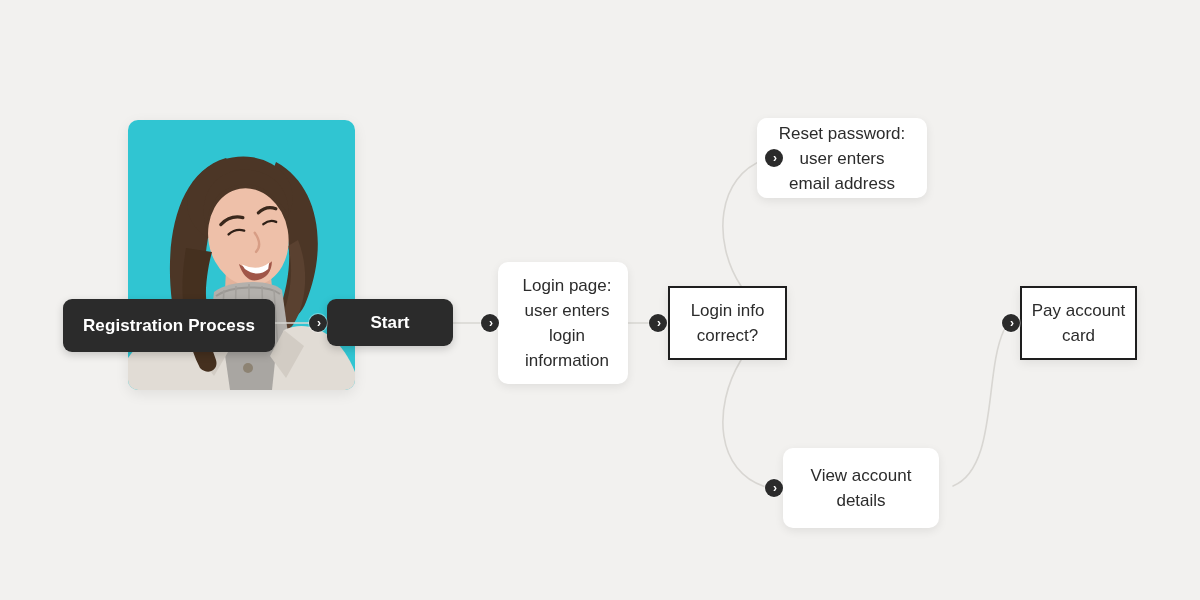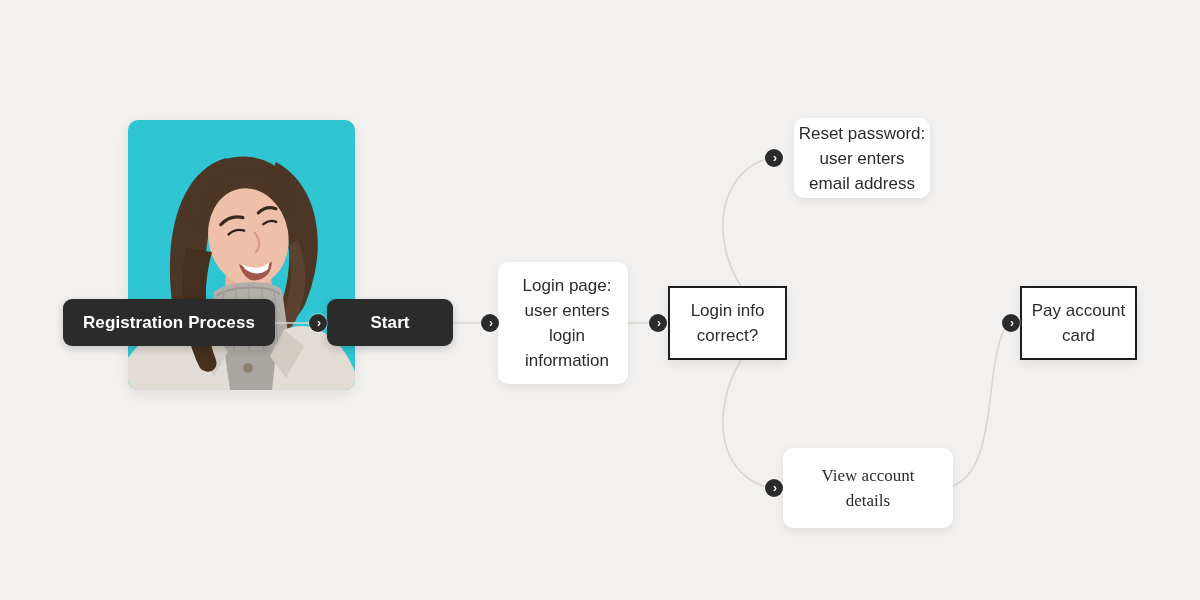--- a/index.html
+++ b/index.html
@@ -73,26 +73,26 @@
   }
   .node.light .node-label { color: #2c2c2c; }
   .node.outlined {
     background: #ffffff;
     border: 2.5px solid #1e1e1e;
     border-radius: 0;
     box-shadow: 0 3px 10px rgba(0,0,0,.08);
   }
   .node.outlined .node-label { color: #2c2c2c; }
 
-  .node-registration { left: 63px;  top: 299px; width: 212px; height: 47px; }
+  .node-registration { left: 63px;  top: 299px; width: 212px; height: 53px; }
   .node-start        { left: 327px; top: 299px; width: 126px; height: 47px; }
   .node-login-page   { left: 498px; top: 262px; width: 130px; height: 122px; padding-left: 8px; }
   .node-login-info   { left: 668px; top: 286px; width: 119px; height: 74px; }
-  .node-reset        { left: 794px; top: 118px; width: 136px; height: 80px; }
-  .node-view-account { left: 783px; top: 448px; width: 170px; height: 80px; font-family: Liberation Serif, serif; }
+  .node-reset        { left: 757px; top: 118px; width: 170px; height: 80px; }
+  .node-view-account { left: 783px; top: 448px; width: 156px; height: 80px; }
   .node-pay-credit   { left: 1020px; top: 286px; width: 117px; height: 74px; }
 
   
   .arrow-badge {
     position: absolute;
     width: 18px; height: 18px;
     background: #2b2b2b;
     border-radius: 50%;
     color: #ffffff;
     display: flex;

